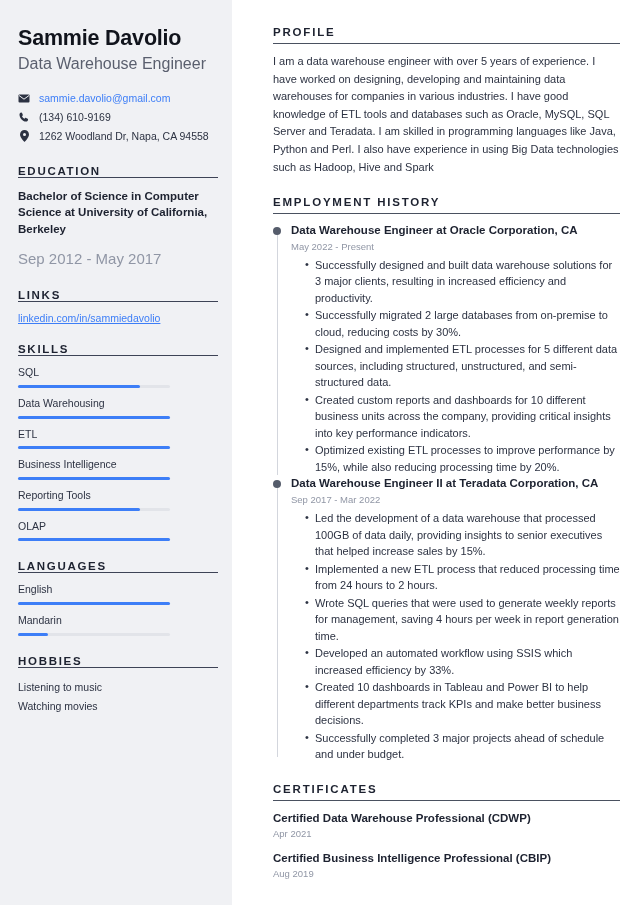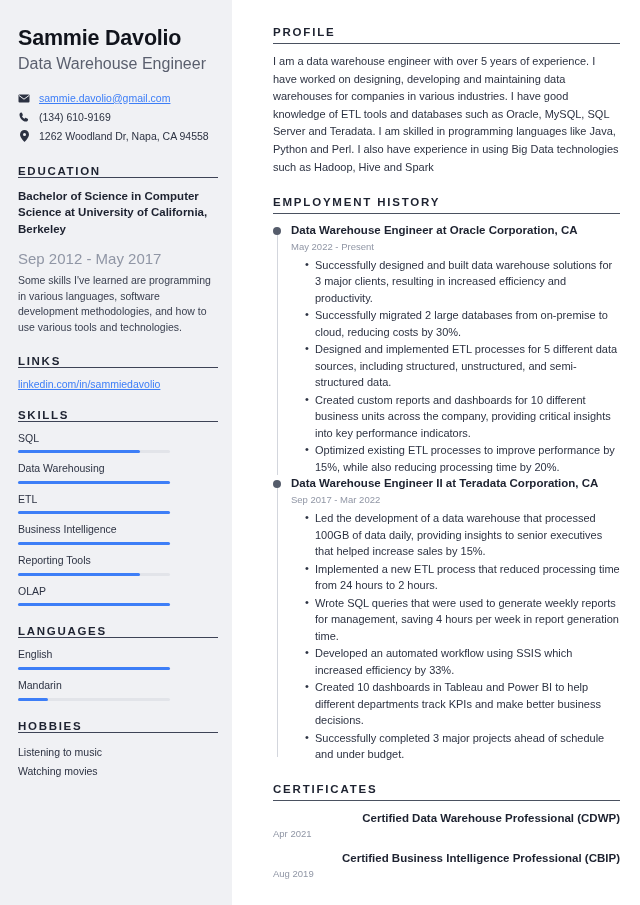--- a/index.html
+++ b/index.html
@@ -21,21 +21,21 @@
     font-size: 21.5px; font-weight: 700; color: #11141c;
     letter-spacing: -0.2px; line-height: 1.15; margin-bottom: 3px;
   }
   .job-title { font-size: 16px; color: #5a5f6e; line-height: 1.3; margin-bottom: 17px; }
 
   .contact-list { margin-bottom: 22px; }
   .contact-row { display: flex; align-items: center; gap: 9px; margin-bottom: 6px; min-height: 13px; }
   .contact-ico { width: 12px; min-width: 12px; display: flex; justify-content: center; align-items: center; color: #2c3242; }
   .contact-ico svg { display: block; }
   .contact-txt { font-size: 10.5px; color: #2c3242; line-height: 1.25; }
-  .contact-link { font-size: 10.5px; color: #3d7ef7; text-decoration: underline; line-height: 1.25; }
+  .contact-link { font-size: 10.5px; color: #3d7ef7; line-height: 1.25; }
 
   .sec { margin-bottom: 19px; }
   .sec-head {
     font-size: 11.5px; font-weight: 700; color: #1d2230;
     letter-spacing: 1.7px; margin-bottom: 10px;
     border-bottom: 1.6px solid #3d4355;
   }
 
   .edu-deg { font-size: 11.5px; font-weight: 700; color: #1d2230; line-height: 1.42; }
   .edu-date { font-size: 15px; color: #9096a5; line-height: 1.5; margin-top: 11px; margin-bottom: 3px; }
@@ -76,21 +76,21 @@
   .job-bullets li {
     position: relative; font-size: 11px; color: #2c3242;
     line-height: 1.5; margin-bottom: 1px; padding-left: 10px;
   }
   .job-bullets li:before {
     content: "\2022"; position: absolute; left: 0; top: -1px;
     font-size: 11px; color: #2c3242;
   }
 
   .cert { margin-bottom: 9px; }
-  .cert-title { font-size: 11.5px; font-weight: 700; color: #1d2230; line-height: 1.4; text-align: right; }
+  .cert-title { font-size: 11.5px; font-weight: 700; color: #1d2230; line-height: 1.4; }
   .cert-date { font-size: 9.5px; color: #9096a5; line-height: 1.5; margin-top: 1px; }
 
   .mem { font-size: 11.5px; font-weight: 700; color: #1d2230; line-height: 1.4; margin-bottom: 10px; }
 </style>
 </head>
 <body>
 
 <div class="page">
 
   <aside class="sidebar">
@@ -125,21 +125,20 @@
         </span>
         <span class="contact-txt">1262 Woodland Dr, Napa, CA 94558</span>
       </div>
     </div>
 
     <section class="sec">
       <div class="sec-head">EDUCATION</div>
       <div>
         <div class="edu-deg">Bachelor of Science in Computer Science at University of California, Berkeley</div>
         <div class="edu-date">Sep 2012 - May 2017</div>
-        <div class="edu-desc">Some skills I've learned are programming in various languages, software development methodologies, and how to use various tools and technologies.</div>
       </div>
     </section>
 
     <section class="sec">
       <div class="sec-head">LINKS</div>
       <a class="side-link">linkedin.com/in/sammiedavolio</a>
     </section>
 
     <section class="sec">
       <div class="sec-head">SKILLS</div>

